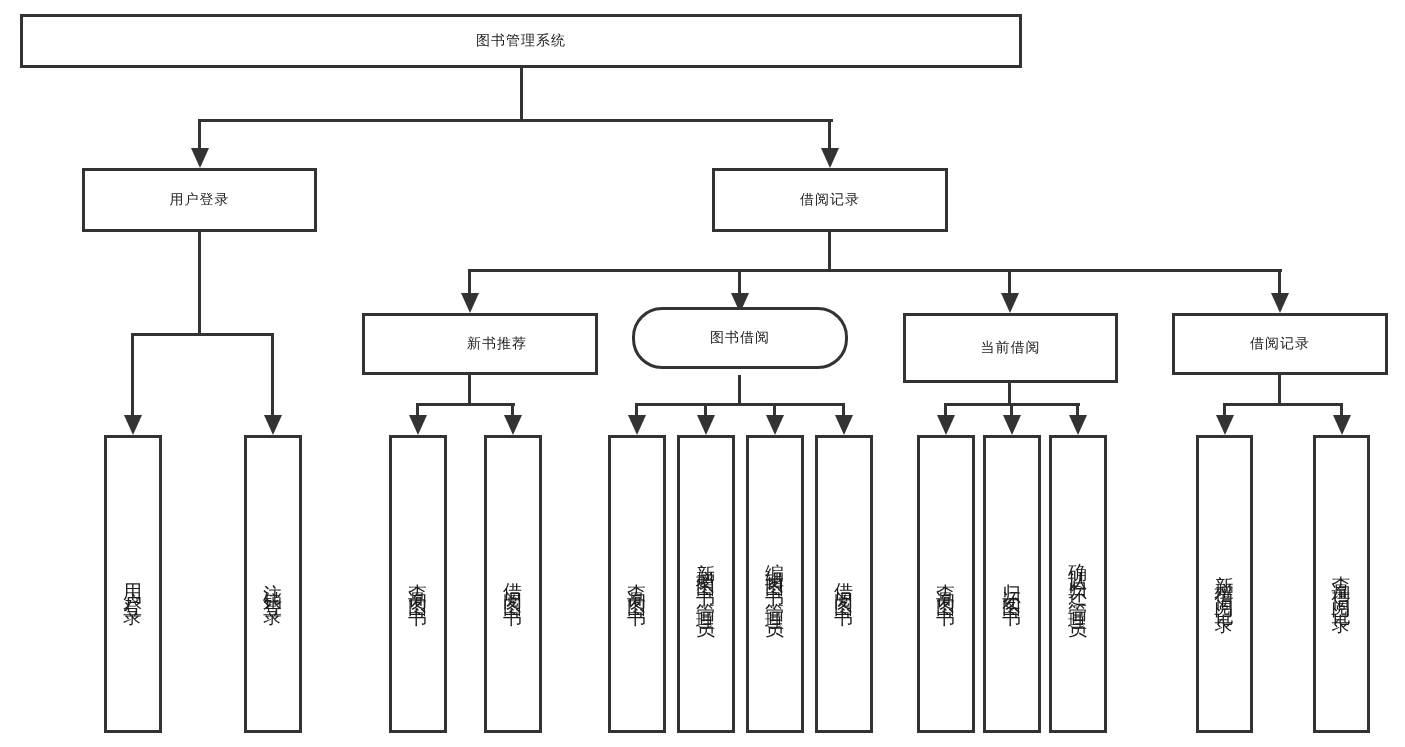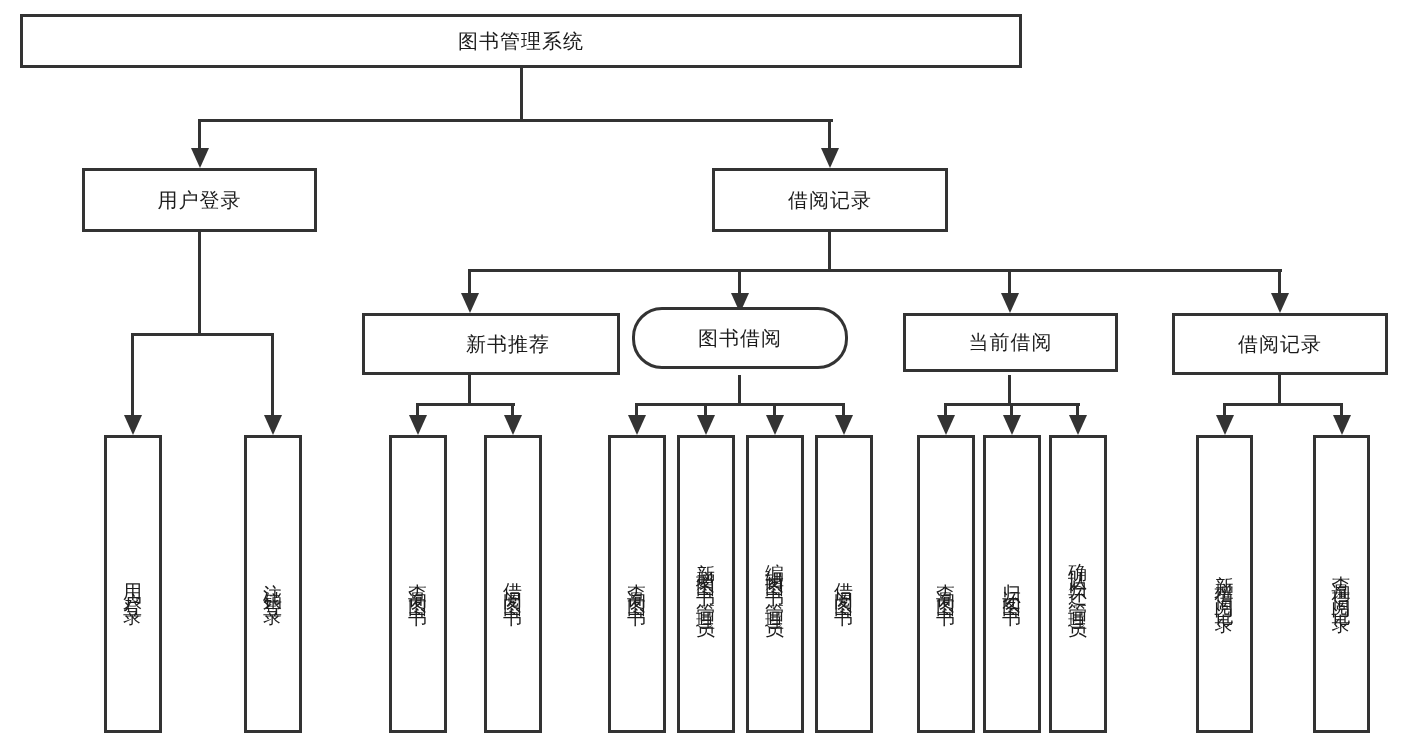--- a/index.html
+++ b/index.html
@@ -12,21 +12,21 @@
     overflow:hidden;
   }
   .box{
     position:absolute;
     box-sizing:border-box;
     background:#ffffff;
     border:3px solid #333333;
     display:flex;
     align-items:center;
     justify-content:center;
-    font-size:20px;
+    font-size:14px;
     letter-spacing:1px;
     z-index:2;
   }
   .leaf{
     font-size:19px;
   }
   .leaf .vtext{
     writing-mode:vertical-rl;
     text-orientation:mixed;
     letter-spacing:0.42em;
@@ -87,27 +87,27 @@
   <div class="hline" style="left:468px;top:269px;width:814px;"></div>
   <div class="vline" style="left:468px;top:269px;height:26px;"></div>
   <div class="arrow" style="left:461px;top:293px;"></div>
   <div class="vline" style="left:738px;top:269px;height:26px;"></div>
   <div class="arrow" style="left:731px;top:293px;"></div>
   <div class="vline" style="left:1008px;top:269px;height:26px;"></div>
   <div class="arrow" style="left:1001px;top:293px;"></div>
   <div class="vline" style="left:1278px;top:269px;height:26px;"></div>
   <div class="arrow" style="left:1271px;top:293px;"></div>
 
-  <div class="box" style="left:362px;top:313px;width:258px;height:62px;padding-left:34px;">
+  <div class="box" style="left:362px;top:313px;width:236px;height:62px;padding-left:34px;">
     <span>新书推荐</span>
   </div>
   <div class="box" style="left:632px;top:307px;width:216px;height:62px;border-radius:30px;">
     <span>图书借阅</span>
   </div>
-  <div class="box" style="left:903px;top:313px;width:215px;height:59px;">
+  <div class="box" style="left:903px;top:313px;width:215px;height:70px;">
     <span>当前借阅</span>
   </div>
   <div class="box" style="left:1172px;top:313px;width:216px;height:62px;">
     <span>借阅记录</span>
   </div>
 
   <div class="vline" style="left:468px;top:375px;height:30px;"></div>
   <div class="hline" style="left:416px;top:403px;width:99px;"></div>
   <div class="vline" style="left:416px;top:403px;height:14px;"></div>
   <div class="arrow" style="left:409px;top:415px;"></div>

